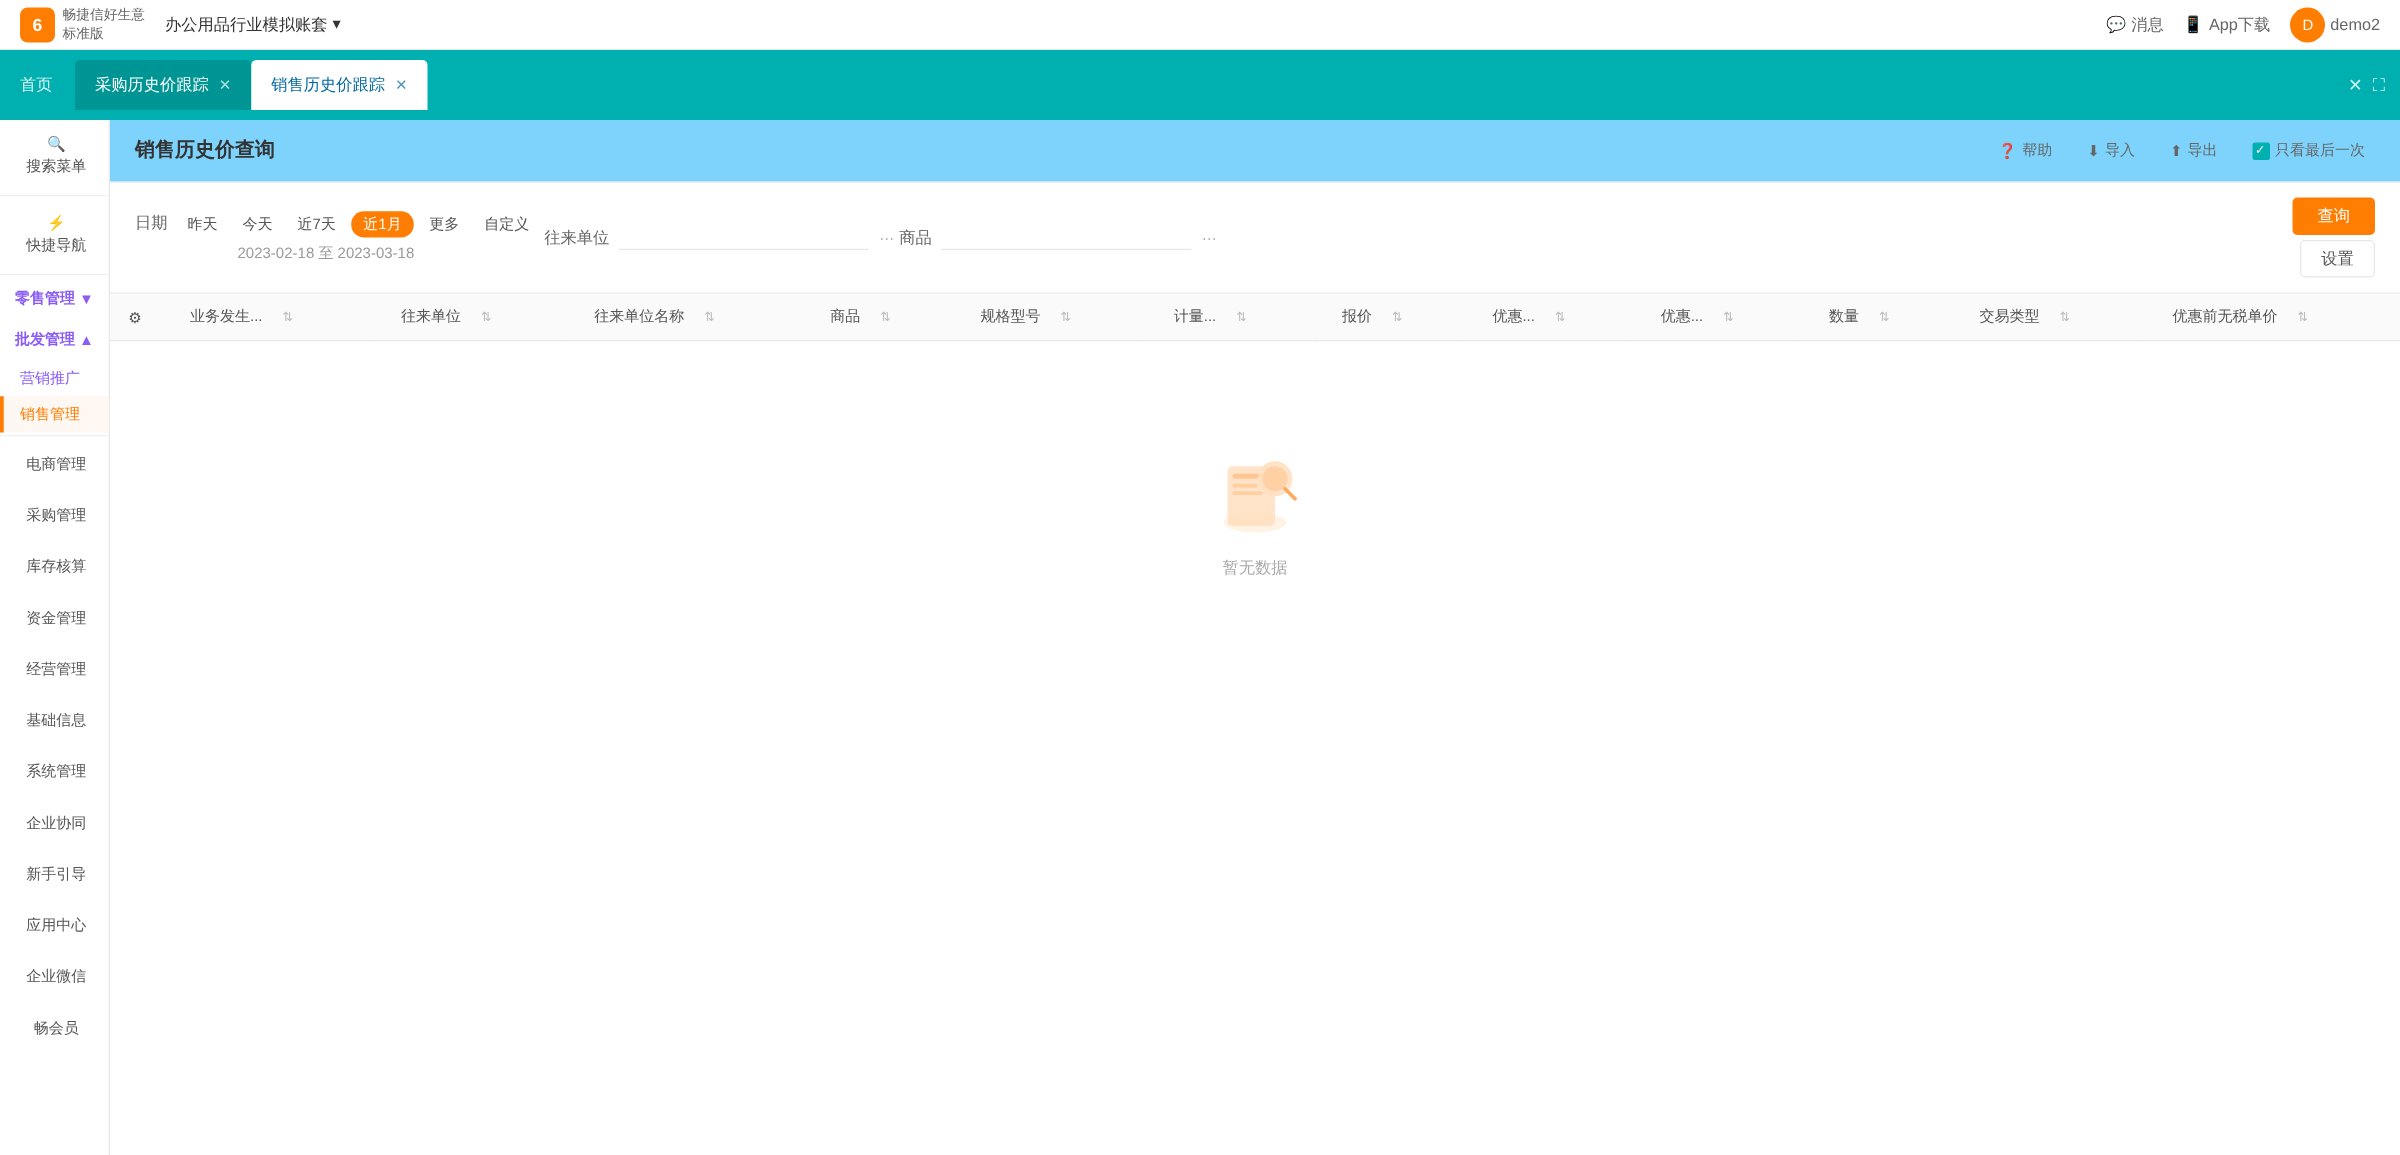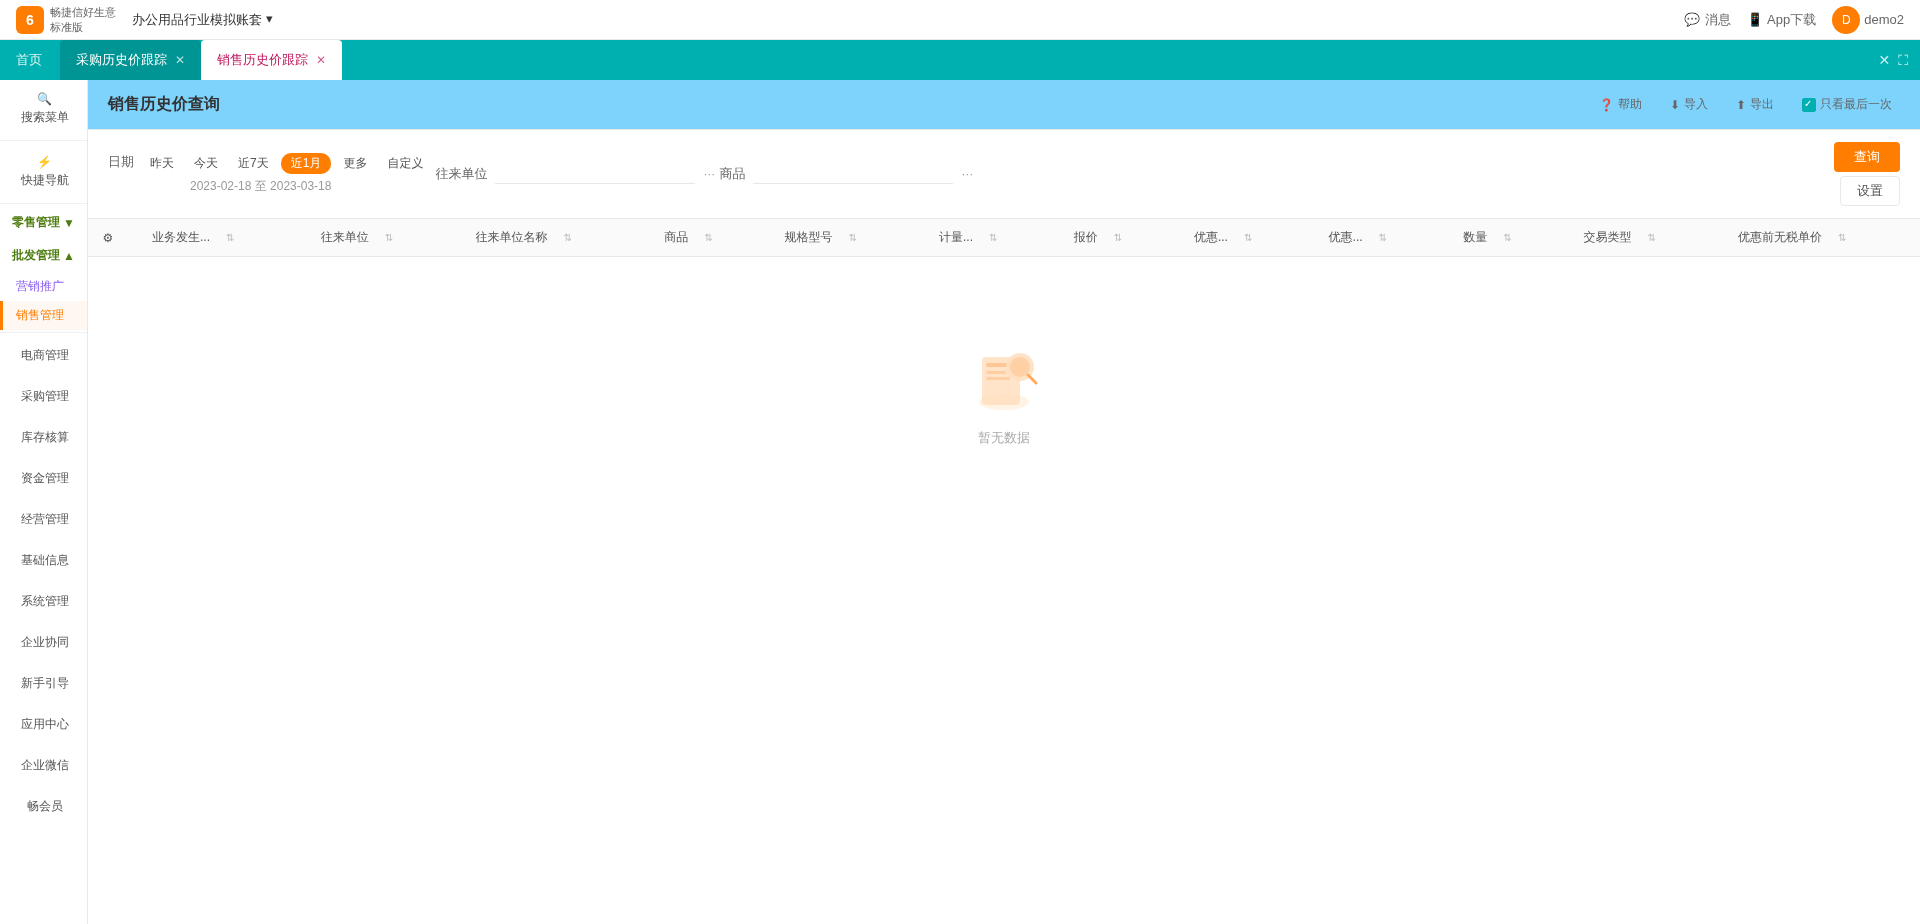--- a/index.html
+++ b/index.html
@@ -10,36 +10,36 @@
     .top-bar-left { display: flex; align-items: center; gap: 8px; }
     .logo-area { display: flex; align-items: center; gap: 6px; }
     .logo-icon { width: 28px; height: 28px; background: #ff7d00; border-radius: 6px; display: flex; align-items: center; justify-content: center; color: white; font-size: 14px; font-weight: bold; }
     .logo-text { font-size: 11px; color: #666; line-height: 1.3; }
     .dropdown-selector { display: flex; gap: 4px; color: #333; font-size: 13px; cursor: pointer; padding: 0 8px; }
     .top-bar-right { display: flex; align-items: center; gap: 16px; }
     .top-bar-action { display: flex; align-items: center; gap: 4px; color: #666; font-size: 13px; cursor: pointer; }
     .user-avatar { width: 28px; height: 28px; background: #ff7d00; border-radius: 50%; display: flex; align-items: center; justify-content: center; color: white; font-size: 12px; }
 
     
-    .tab-bar { height: 40px; background: #00b0b0; display: flex; align-items: center; padding: 0 0; flex-shrink: 0; position: relative; }
+    .tab-bar { height: 56px; background: #00b0b0; display: flex; align-items: center; padding: 0 0; flex-shrink: 0; position: relative; }
     .tab-item { height: 40px; display: flex; align-items: center; padding: 0 16px; cursor: pointer; color: rgba(255,255,255,0.85); font-size: 13px; gap: 8px; white-space: nowrap; }
     .tab-item.home { background: #00b0b0; }
-    .tab-item.active { background: #fff; color: #be185d; border-radius: 4px 4px 0 0; }
+    .tab-item.active { background: #fff; color: #0369a1; border-radius: 4px 4px 0 0; }
     .tab-item.inactive { background: rgba(0,0,0,0.15); color: #fff; margin-left: 2px; border-radius: 4px 4px 0 0; }
     .tab-close { font-size: 12px; cursor: pointer; opacity: 0.7; }
     .tab-bar-actions { position: absolute; right: 12px; display: flex; gap: 8px; }
     .tab-bar-btn { color: #fff; cursor: pointer; font-size: 14px; opacity: 0.8; }
 
     
     .main-layout { display: flex; flex: 1; overflow: hidden; }
 
     
     .sidebar { width: 88px; background: #fff; border-right: 1px solid #e8e8e8; display: flex; flex-direction: column; overflow-y: auto; flex-shrink: 0; }
     .sidebar-item { display: flex; align-items: center; justify-content: center; padding: 12px 8px; cursor: pointer; font-size: 12px; color: #555; flex-direction: column; gap: 3px; border-left: 3px solid transparent; }
-    .sidebar-section { display: flex; align-items: center; justify-content: space-between; padding: 8px 12px; font-size: 12px; color: #4d7c0f; font-weight: 600; cursor: pointer; }
+    .sidebar-section { display: flex; align-items: center; justify-content: space-between; padding: 8px 12px; font-size: 12px; color: #8b5cf6; font-weight: 600; cursor: pointer; }
     .sidebar-sub { padding: 6px 16px; font-size: 12px; color: #8b5cf6; cursor: pointer; }
     .sidebar-divider { height: 1px; background: #f0f0f0; margin: 2px 0; }
 
     
     .content-area { flex: 1; display: flex; flex-direction: column; overflow: hidden; background: #f5f5f5; }
 
     
     .page-header { background: #7dd3fc; padding: 12px 20px; display: flex; align-items: center; justify-content: space-between; border-bottom: 1px solid #e8e8e8; flex-shrink: 0; }
     .page-title { font-size: 16px; font-weight: 600; color: #333; }
     .page-actions { display: flex; align-items: center; gap: 12px; }

